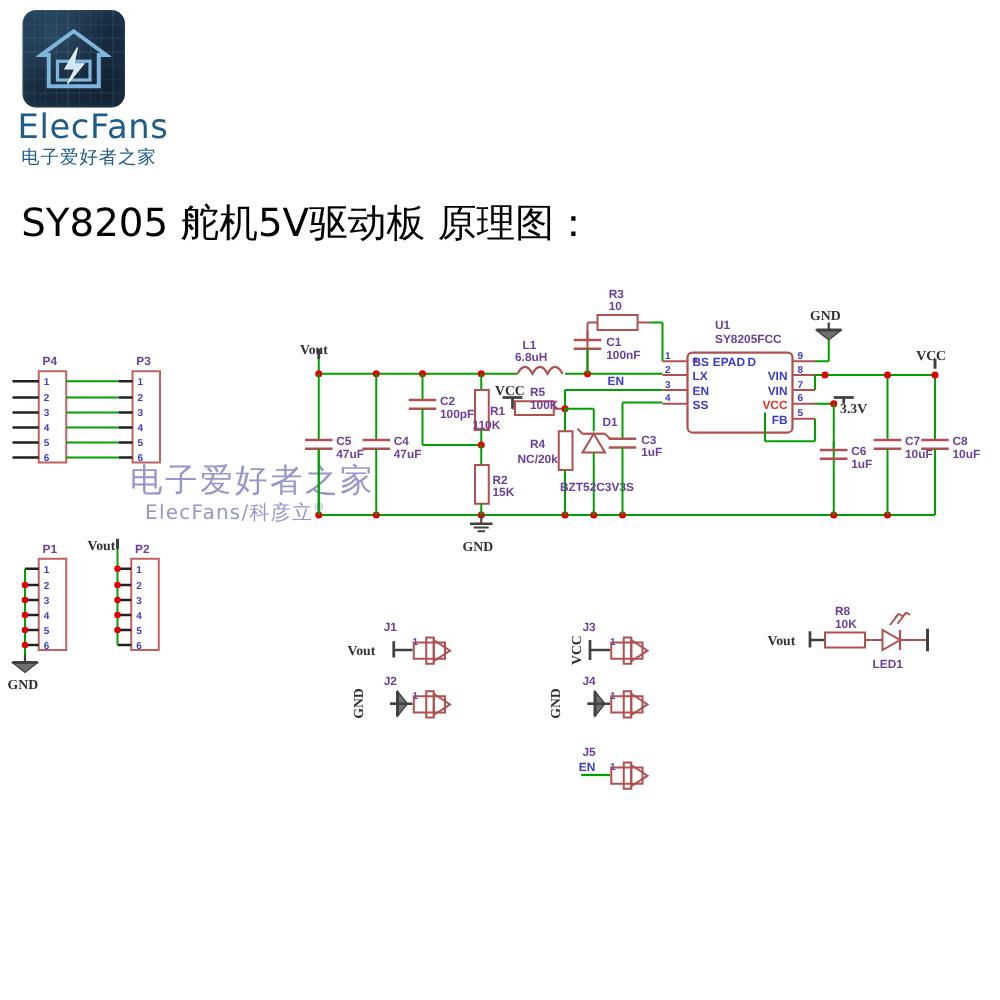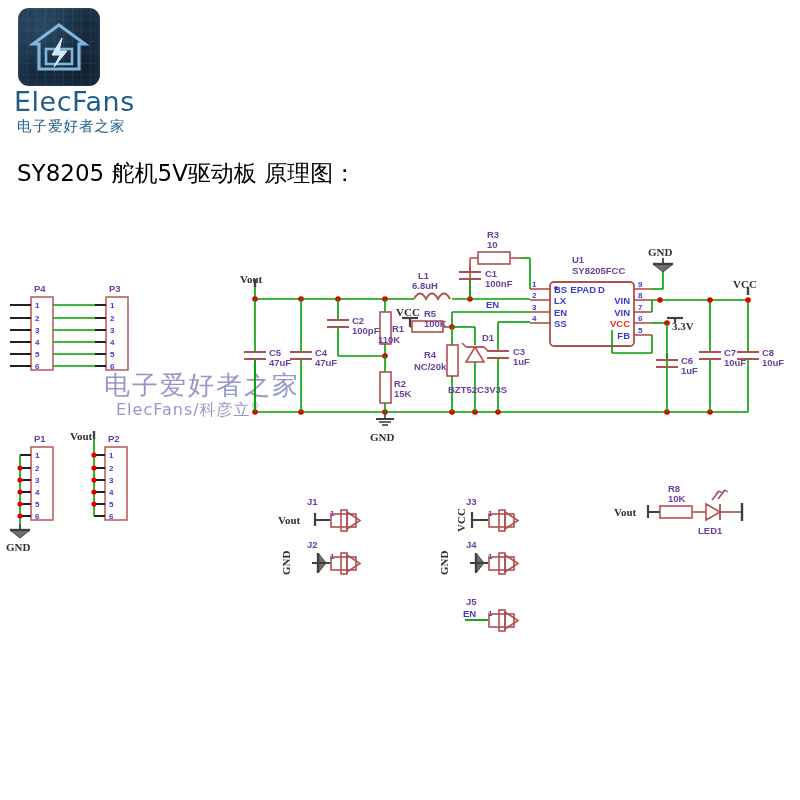--- a/index.html
+++ b/index.html
@@ -33,21 +33,21 @@
     margin-top:2px;margin-left:4px;line-height:1;
   }
   .logo-cn{
     font-size:14.5px;color:#1e5c8a;margin-top:4px;margin-left:7px;
     letter-spacing:1px;line-height:1;
   }
 
   
   .page-title{
     position:absolute;left:17px;top:158px;
-    font-size:23px;color:#000;letter-spacing:0px;white-space:nowrap;
+    font-size:31px;color:#000;letter-spacing:0px;white-space:nowrap;
     font-family:"DejaVu Sans", sans-serif;
   }
 
   
   .wm{position:absolute;left:104px;top:372px;pointer-events:none;}
   .wm1{font-size:26px;color:#8e8ec8;letter-spacing:2px;line-height:1;opacity:.92;
        font-family:"DejaVu Sans",sans-serif;}
   .wm2{font-size:16px;color:#8e8ec8;letter-spacing:1px;line-height:1;margin-top:4px;margin-left:12px;
        font-family:"DejaVu Sans",sans-serif;opacity:.92;}
   .wm2 sup{font-size:9px;}

